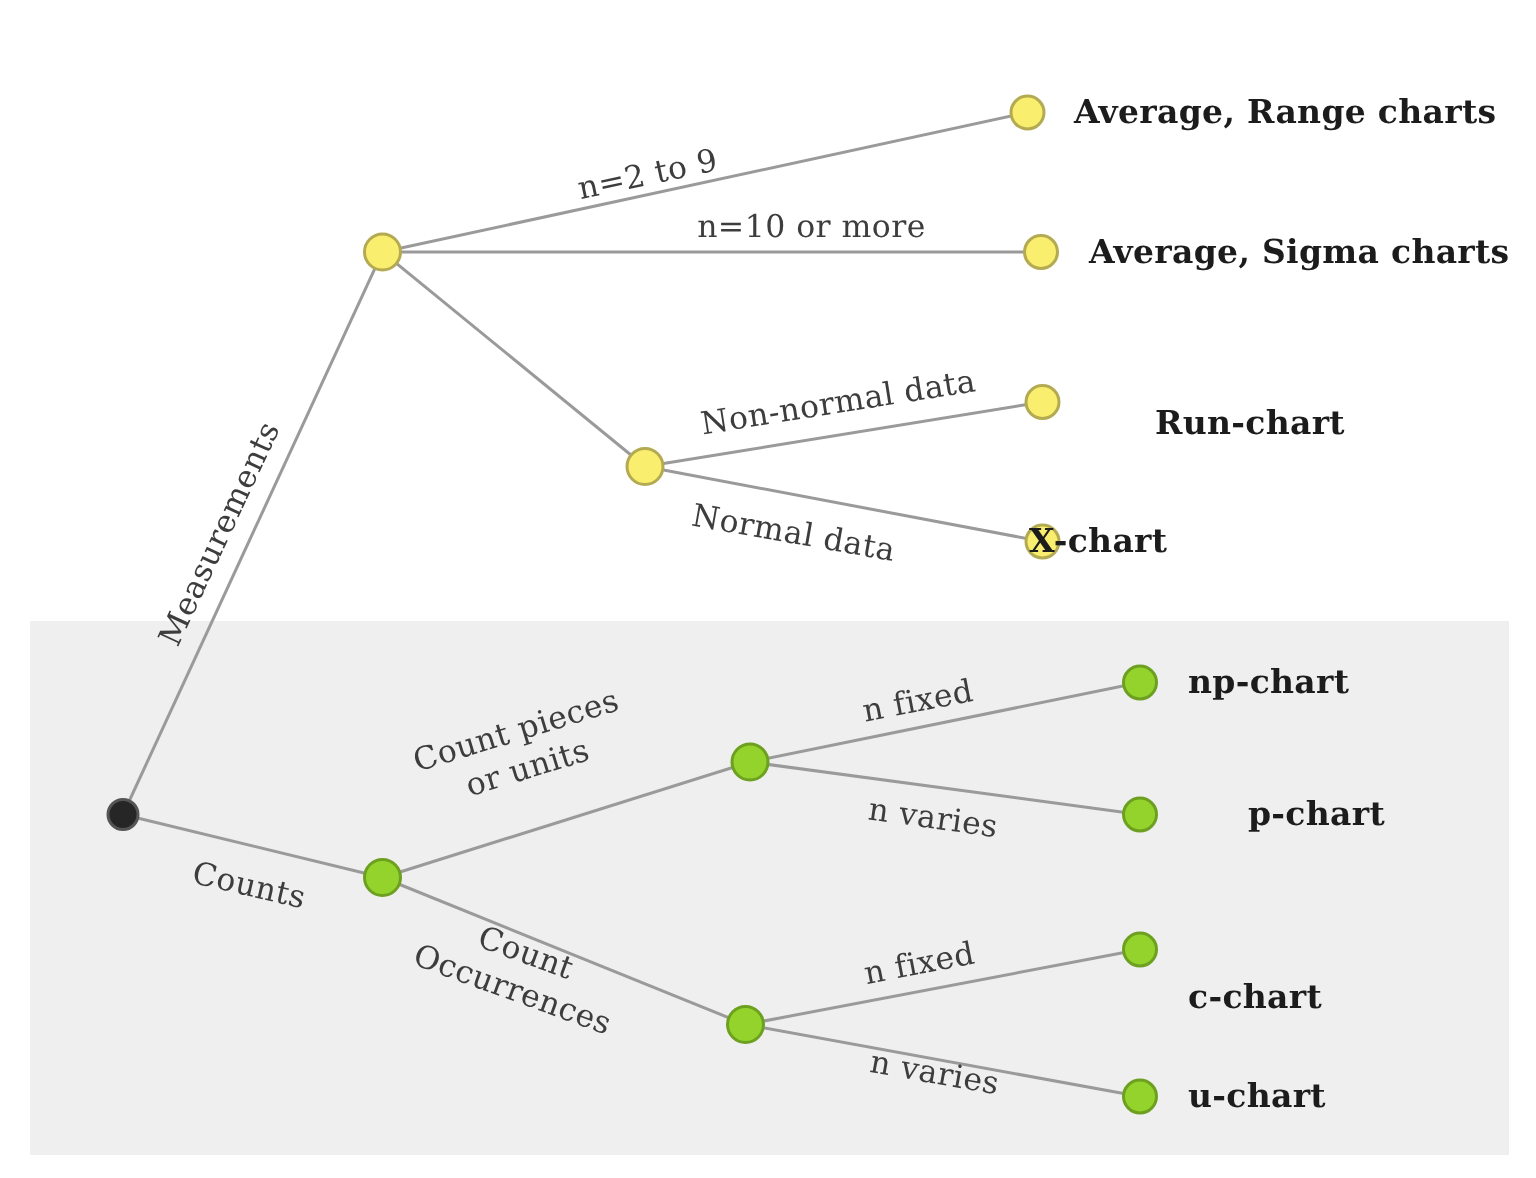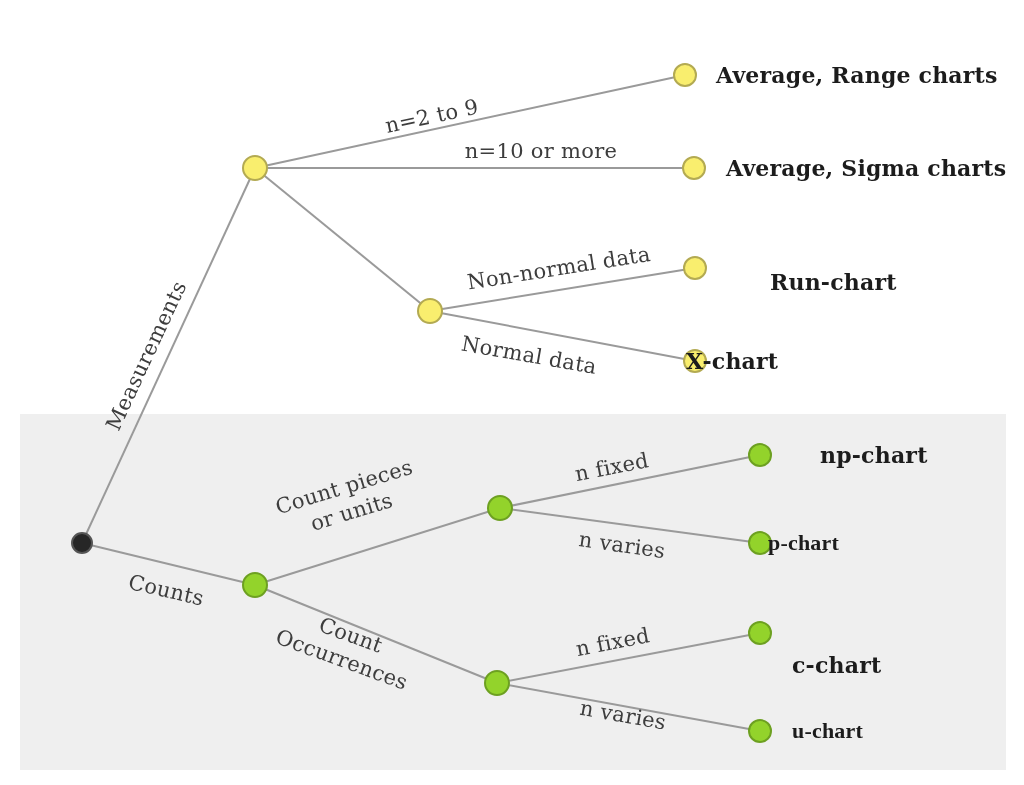--- a/index.html
+++ b/index.html
@@ -91,18 +91,18 @@
 Occurrences</div>
   <div class="elabel" style="left:612px; top:468px; --r:-11deg">n fixed</div>
   <div class="elabel" style="left:622px; top:546px; --r:8deg">n varies</div>
   <div class="elabel" style="left:613px; top:643px; --r:-11deg">n fixed</div>
   <div class="elabel" style="left:623px; top:716px; --r:10deg">n varies</div>
 
   <div class="leaf" style="left:726px; top:168px;">Average, Sigma charts</div>
   <div class="leaf" style="left:716px; top:75px;">Average, Range charts</div>
   <div class="leaf" style="left:770px; top:268px;margin-top:14px;">Run-chart</div>
   <div class="leaf" style="left:686px; top:361px;">X-chart</div>
-  <div class="leaf" style="left:820px; top:455px;">np-chart</div>
-  <div class="leaf" style="left:768px; top:543px;font-family:Liberation Serif, serif;">p-chart</div>
+  <div class="leaf" style="left:792px; top:455px;">np-chart</div>
+  <div class="leaf" style="left:832px; top:543px;">p-chart</div>
   <div class="leaf" style="left:792px; top:665px;">c-chart</div>
-  <div class="leaf" style="left:792px; top:731px;font-family:Liberation Serif, serif;">u-chart</div>
+  <div class="leaf" style="left:792px; top:731px;">u-chart</div>
 
 </div>
 
 </body></html>

